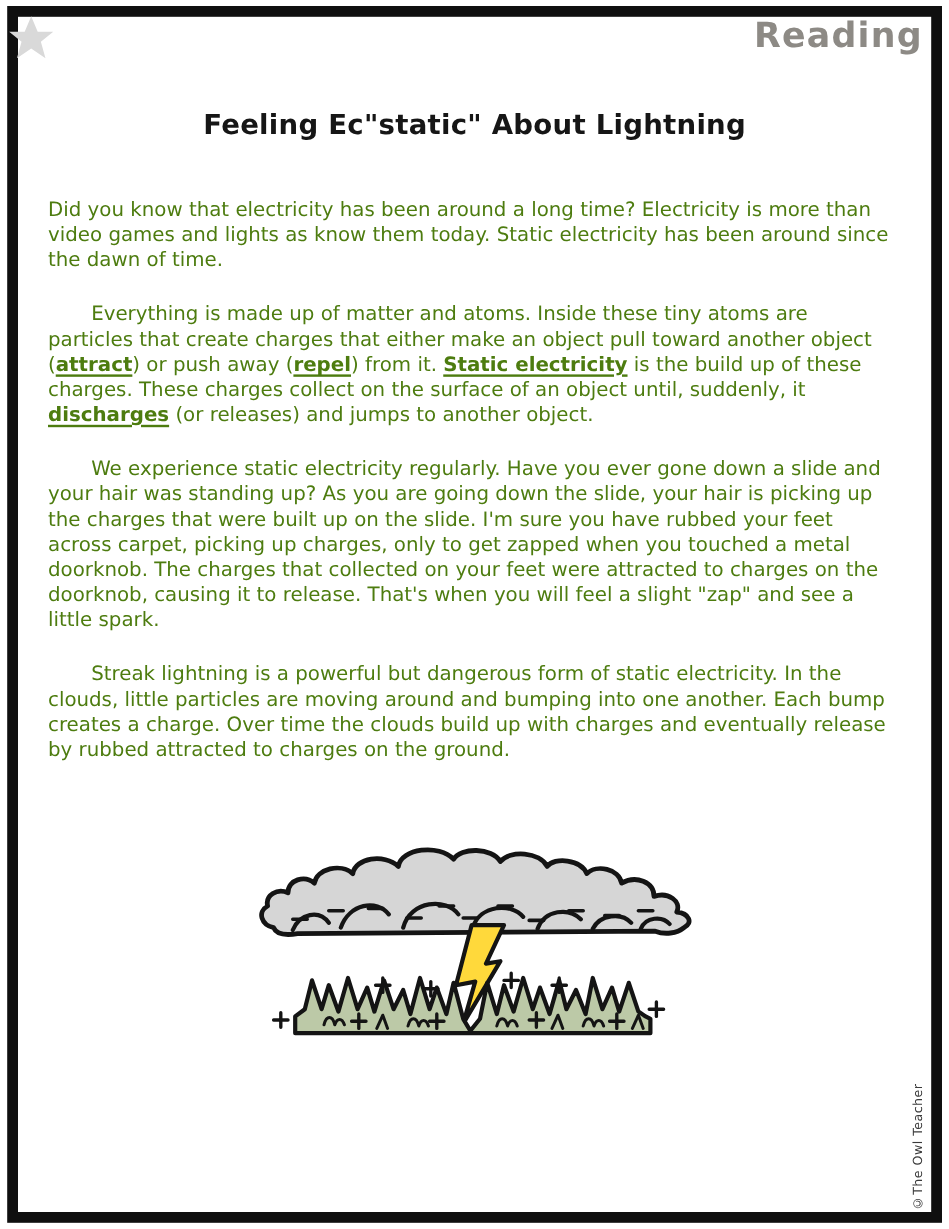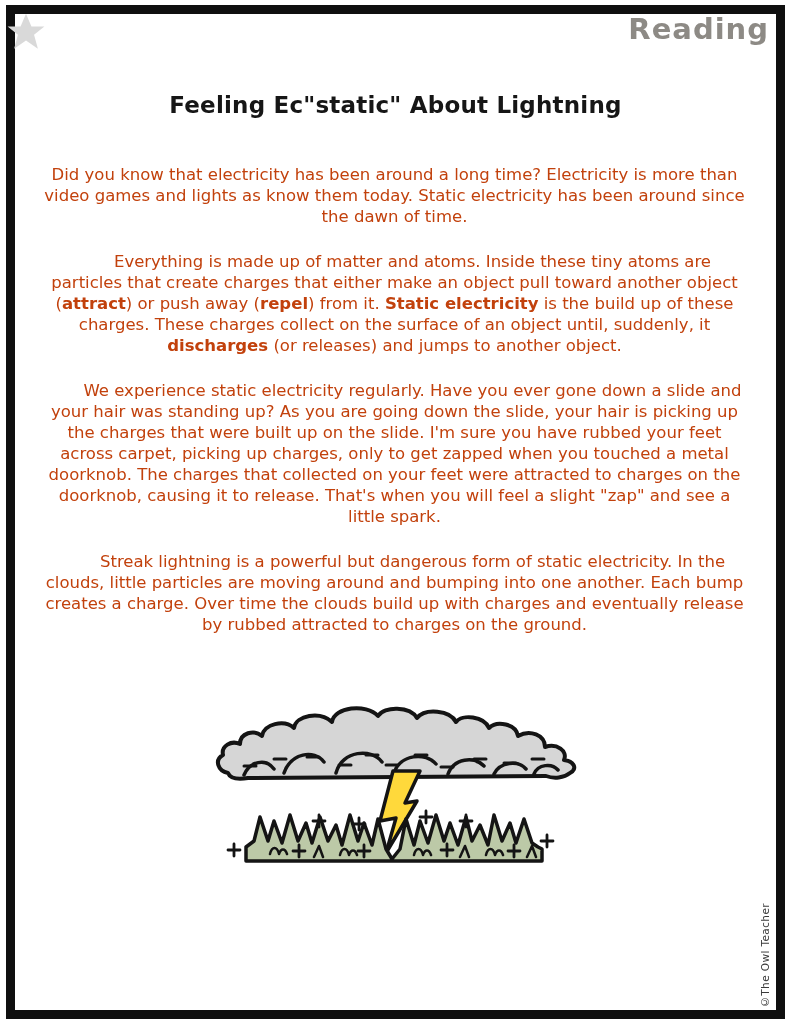--- a/index.html
+++ b/index.html
@@ -34,29 +34,29 @@
     margin: 92px 0 0 0;
     text-align: center;
     font-size: 23px;
     font-weight: bold;
     color: #161616;
     letter-spacing: 0.2px;
   }
   .passage {
     margin-top: 46px;
     padding: 0 42px 0 40px;
-    color: #c2410c;
+    color: #4d7c0f;
     font-size: 16.5px;
     line-height: 21px;
-    text-align: center;
   }
   .passage p { margin: 0 0 24px 0; }
   .passage p.indent { text-indent: 36px; }
   .term {
     font-weight: bold;
+    text-decoration: underline;
     text-decoration-thickness: 1.5px;
     text-underline-offset: 3px;
   }
   .figure-wrap {
     margin: 68px auto 0 auto;
     width: 372px;
     transform: translateX(4px);
   }
   .copyright {
     position: absolute;

